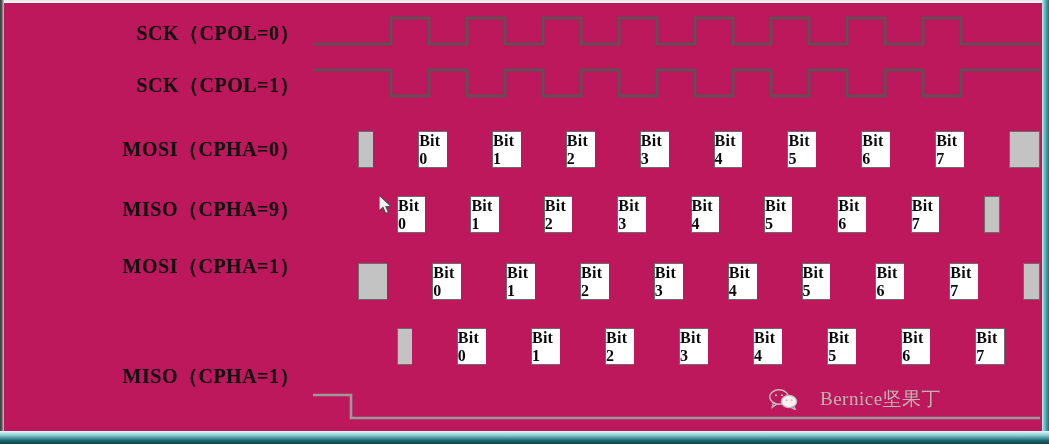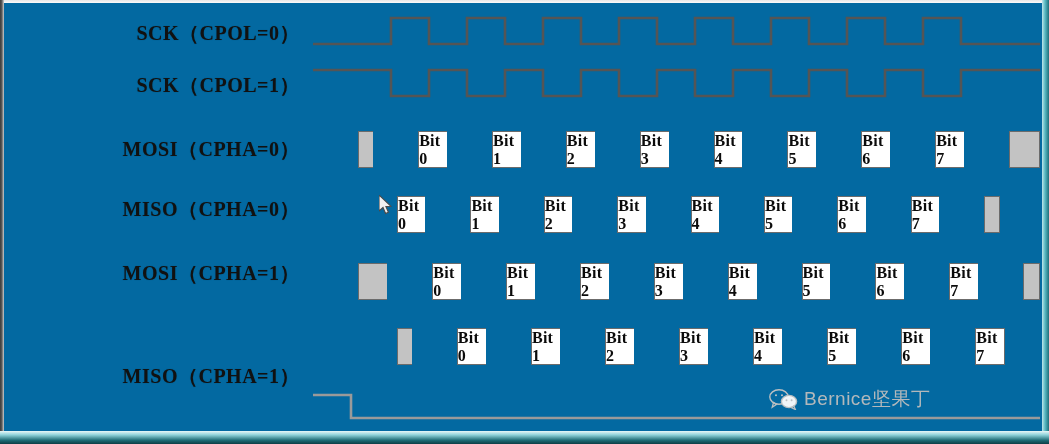--- a/index.html
+++ b/index.html
@@ -8,21 +8,21 @@
     width:1049px; height:444px;
     background:#ffffff;
     font-family:"Liberation Serif", serif;
     overflow:hidden;
   }
 
   
   #figure {
     position:relative;
     width:1049px; height:444px;
-    background:#0369a1;
+    background:#be185d;
     box-sizing:border-box;
     overflow:hidden;
   }
   .edge-left {
     position:absolute; left:0; top:0; width:4px; height:444px;
     background:linear-gradient(to right,#3b3b3b 0%,#5a5a5a 45%,#cfcfcf 100%);
   }
   .edge-right {
     position:absolute; right:0; top:0; width:7px; height:444px;
     background:linear-gradient(to left,#1f6f79 0%,#56b7c1 55%,#bfe7eb 100%);
@@ -89,45 +89,45 @@
     position:absolute;
     width:16px; height:22px;
     pointer-events:none;
   }
 
   
   #watermark {
     position:absolute;
     display:flex;
     align-items:center;
-    gap:6px;
+    gap:22px;
     color:#b9b9b9;
-    font-family:Liberation Sans, sans-serif;
+    font-family:Liberation Serif, serif;
     font-size:19px;
     letter-spacing:0.5px;
     white-space:nowrap;
     opacity:0.95;
   }
   #watermark .wm-text { color:#bdbdbd; }
 </style>
 </head>
 <body>
 
 <div id="figure">
 
   <div class="edge-top"></div>
   <div class="edge-left"></div>
   <div class="edge-right"></div>
   <div class="edge-bottom"></div>
 
   <div class="row-label" style="top:20px;">SCK（CPOL=0）</div>
   <div class="row-label" style="top:72px;">SCK（CPOL=1）</div>
   <div class="row-label" style="top:136px;">MOSI（CPHA=0）</div>
-  <div class="row-label" style="top:196px;">MISO（CPHA=0）</div>
-  <div class="row-label" style="top:260px;text-align:right;">MOSI（CPHA=1）</div>
+  <div class="row-label" style="top:196px;">MISO（CPHA=9）</div>
+  <div class="row-label" style="top:253px;text-align:right;">MOSI（CPHA=1）</div>
   <div class="row-label" style="top:331px;margin-top:32px;">MISO（CPHA=1）</div>
 
   <svg id="wave-area" viewBox="0 0 1049 444" width="1049" height="444">
 
     <polyline fill="none" stroke="#555555" stroke-width="2.6" stroke-linejoin="miter" points="313,44 391,44 391,18 429,18 429,44 467,44 467,18 505,18 505,44
               543,44 543,18 581,18 581,44 619,44 619,18 657,18 657,44
               695,44 695,18 733,18 733,44 771,44 771,18 809,18 809,44
               847,44 847,18 885,18 885,44 923,44 923,18 961,18 961,44 1040,44"></polyline>
 
     <polyline fill="none" stroke="#555555" stroke-width="2.6" stroke-linejoin="miter" points="313,70 391,70 391,96 429,96 429,70 467,70 467,96 505,96 505,70

